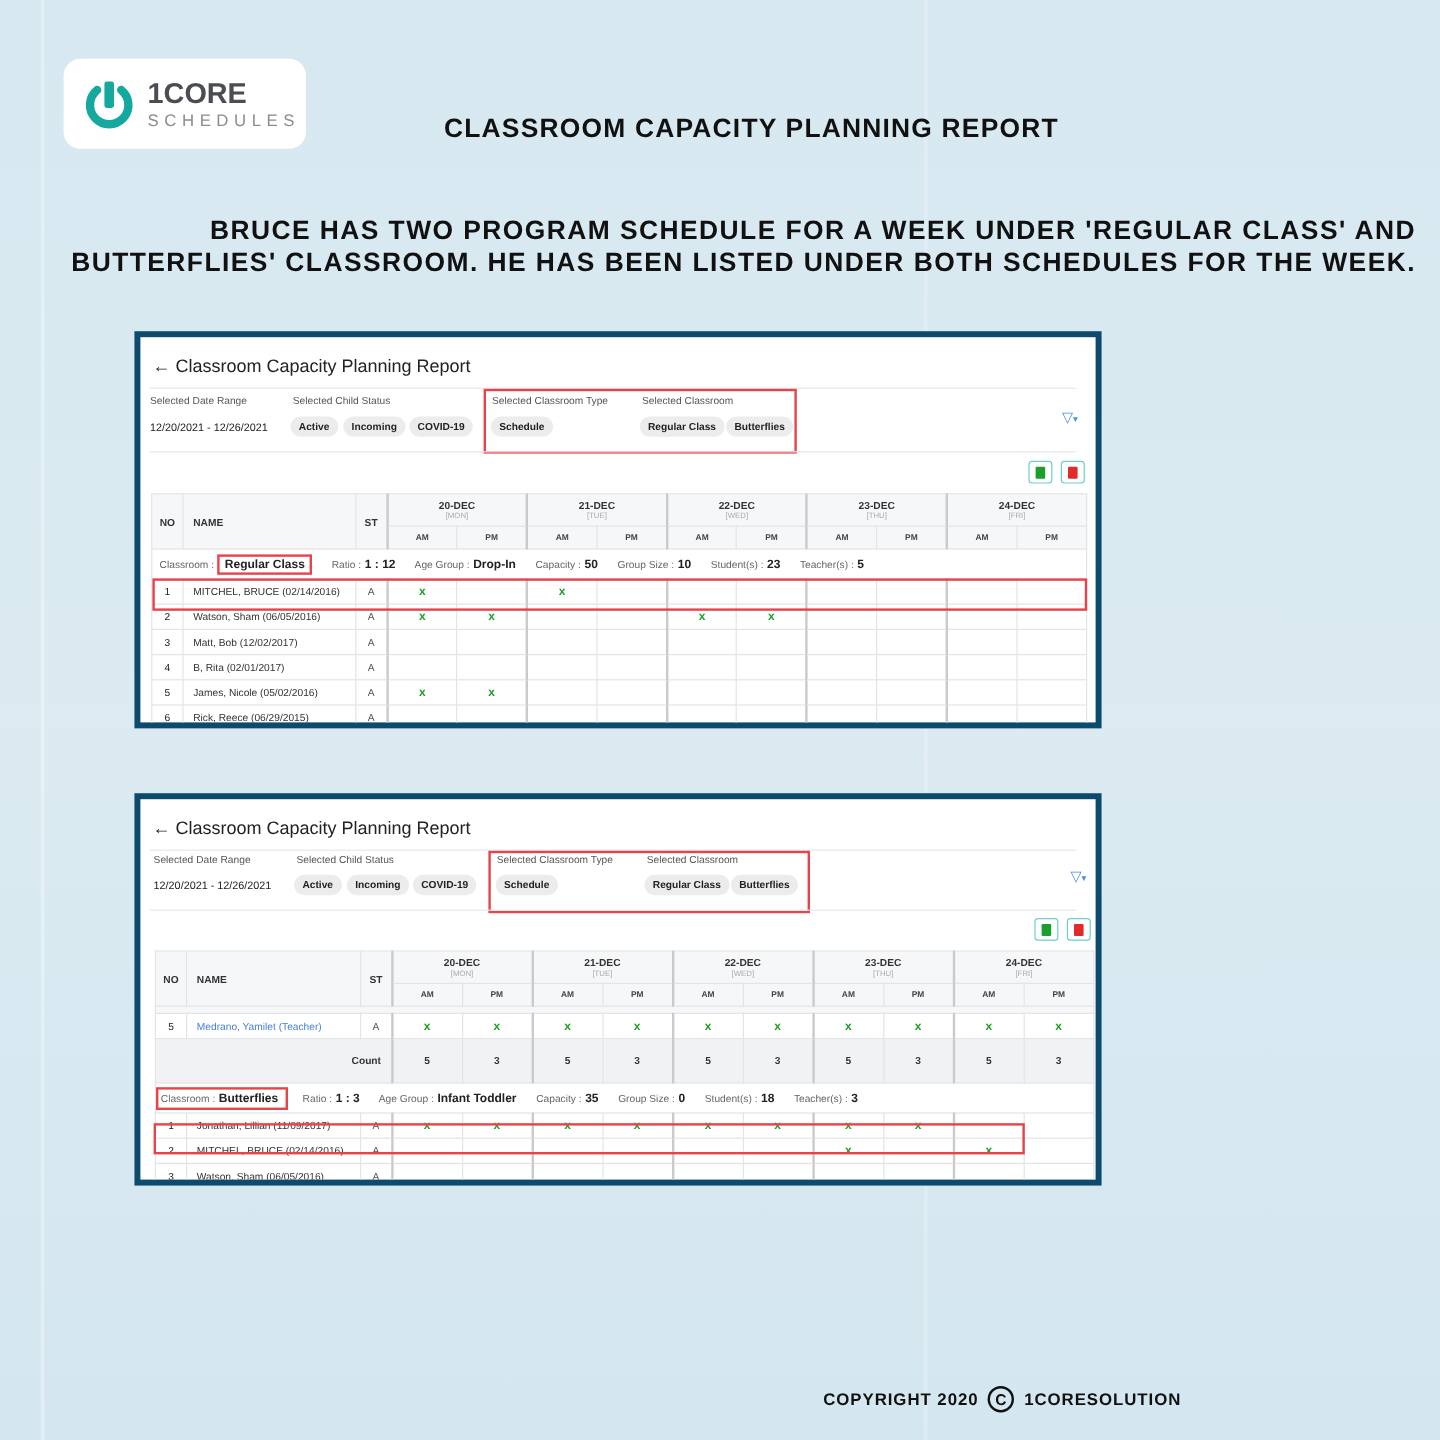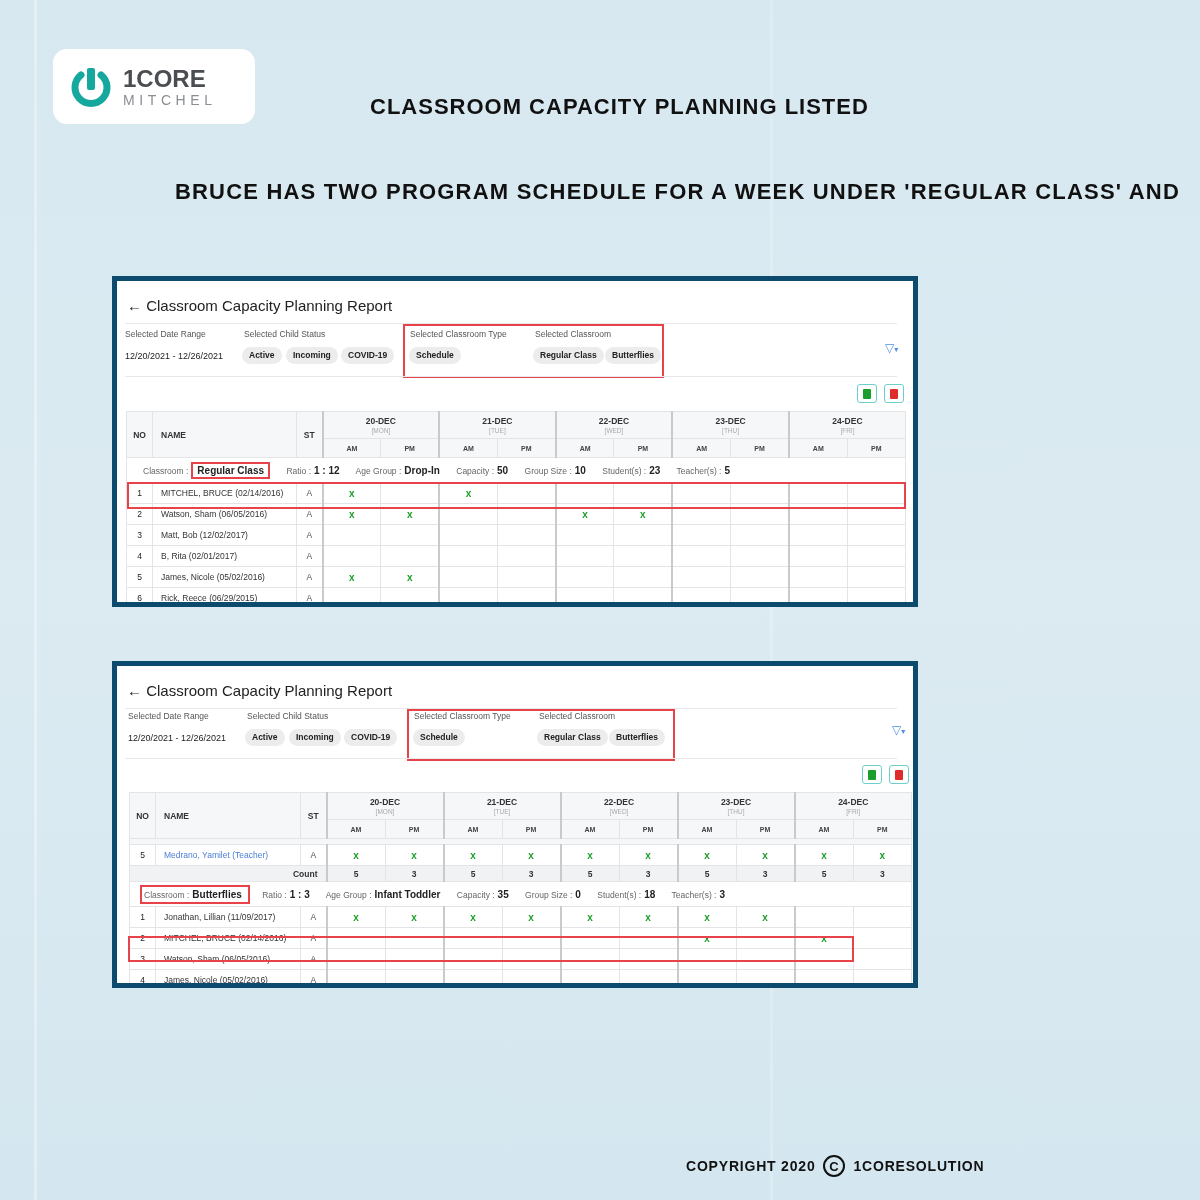--- a/index.html
+++ b/index.html
@@ -69,48 +69,49 @@
   table.grid th.big { font-size: 8.5px; font-weight: bold; color: #333; }
   table.grid th .dow { display: block; color: #aaa; font-size: 6.5px; font-weight: normal; margin-top: 1px; }
   table.grid th.ampm { font-size: 7px; font-weight: bold; color: #444; }
   table.grid td.name { text-align: left; padding-left: 8px; color: #333; font-size: 8.5px; }
   table.grid td.name.teacher { color: #4a7fd6; }
   table.grid td.st { color: #555; }
   table.grid td.mark { color: #1e9e2a; font-weight: bold; font-size: 10px; }
   table.grid .daysep { border-left: 2px solid #c8cacd; }
   table.grid tr.count td { background: #f1f2f4; font-weight: bold; color: #333; }
   table.grid tr.countrow td.countlabel { text-align: right; padding-right: 8px; }
-  table.grid tr.class-info td { text-align: left; background: #fff; padding-left: 16px; font-size: 8.5px; color: #666; }
+  table.grid tr.class-info td { text-align: left; background: #fff; padding-left: 6px; font-size: 8.5px; color: #666; }
   .ci span.k { color: #666; }
   .ci span.v { color: #222; font-size: 10px; font-weight: bold; margin-right: 14px; margin-left: 3px; }
   .ci .v.name { font-weight: bold; }
 </style>
 </head>
 <body>
 
 <div class="streak" style="left:34px"></div>
 <div class="streak" style="left:770px; opacity:.6"></div>
 
 <div class="logo-card">
   <div class="logo-mark">
     <svg viewBox="0 0 44 44">
       <path d="M12 10 A16 16 0 1 0 32 10" fill="none" stroke="#14a89f" stroke-width="7" stroke-linecap="round"></path>
       <rect x="18" y="3" width="8" height="22" rx="2" fill="#14a89f"></rect>
     </svg>
   </div>
   <div class="logo-text">
     <div class="l1">1CORE</div>
-    <div class="l2">MITCHEL</div>
+    <div class="l2">SCHEDULES</div>
   </div>
 </div>
 
-<div class="page-title">CLASSROOM CAPACITY PLANNING LISTED</div>
+<div class="page-title">CLASSROOM CAPACITY PLANNING REPORT</div>
 
 <div class="headline">
   <div>BRUCE HAS TWO PROGRAM SCHEDULE FOR A WEEK UNDER 'REGULAR CLASS' AND</div>
+  <div>BUTTERFLIES' CLASSROOM. HE HAS BEEN LISTED UNDER BOTH SCHEDULES FOR THE WEEK.</div>
 </div>
 
 <div class="shot shot1">
   <div class="report-title">← Classroom Capacity Planning Report</div>
   <div class="hr" style="top:42px"></div>
 
   <div class="flabel" style="left:8px; top:48px">Selected Date Range</div>
   <div class="fval" style="left:8px; top:70px">12/20/2021 - 12/26/2021</div>
 
   <div class="flabel" style="left:127px; top:48px">Selected Child Status</div>
@@ -369,21 +370,21 @@
           <td class="mark">x</td>
           <td class="mark daysep">x</td>
           <td class="mark">x</td>
           <td class="mark daysep">x</td>
           <td class="mark">x</td>
           <td class="mark daysep">x</td>
           <td class="mark">x</td>
         </tr>
       </tbody>
     <tbody>
-        <tr class="count countrow" style="height:16px">
+        <tr class="count countrow" style="height:37px">
       <td colspan="3" class="countlabel">Count</td>
       <td class="daysep">5</td>
           <td>3</td>
       <td class="daysep">5</td>
           <td>3</td>
       <td class="daysep">5</td>
           <td>3</td>
       <td class="daysep">5</td>
           <td>3</td>
       <td class="daysep">5</td>

